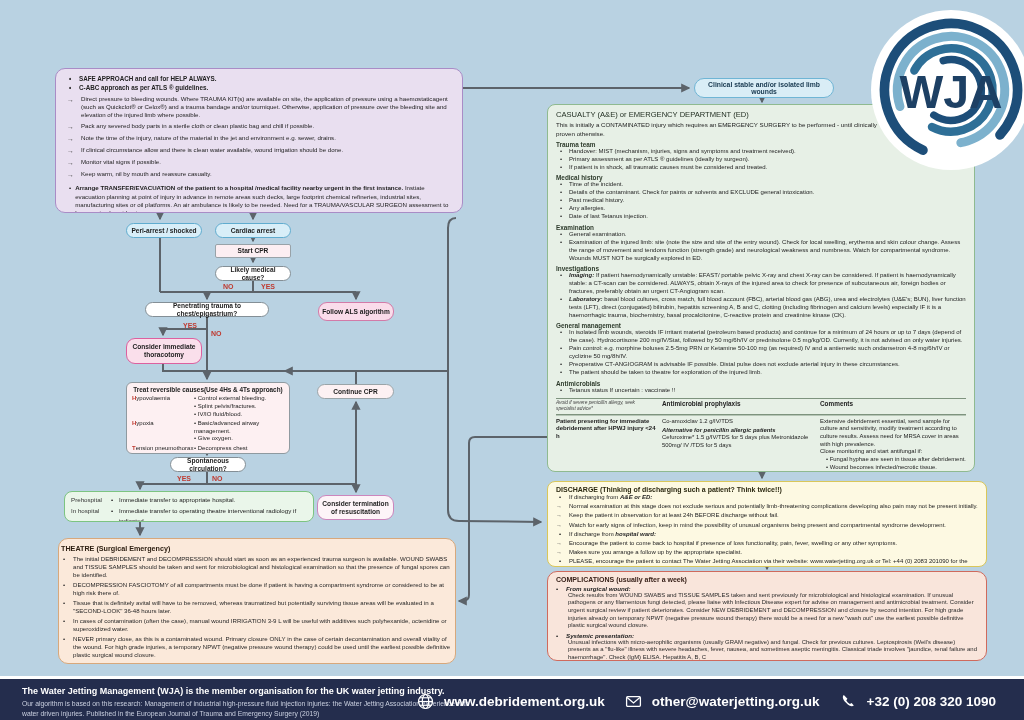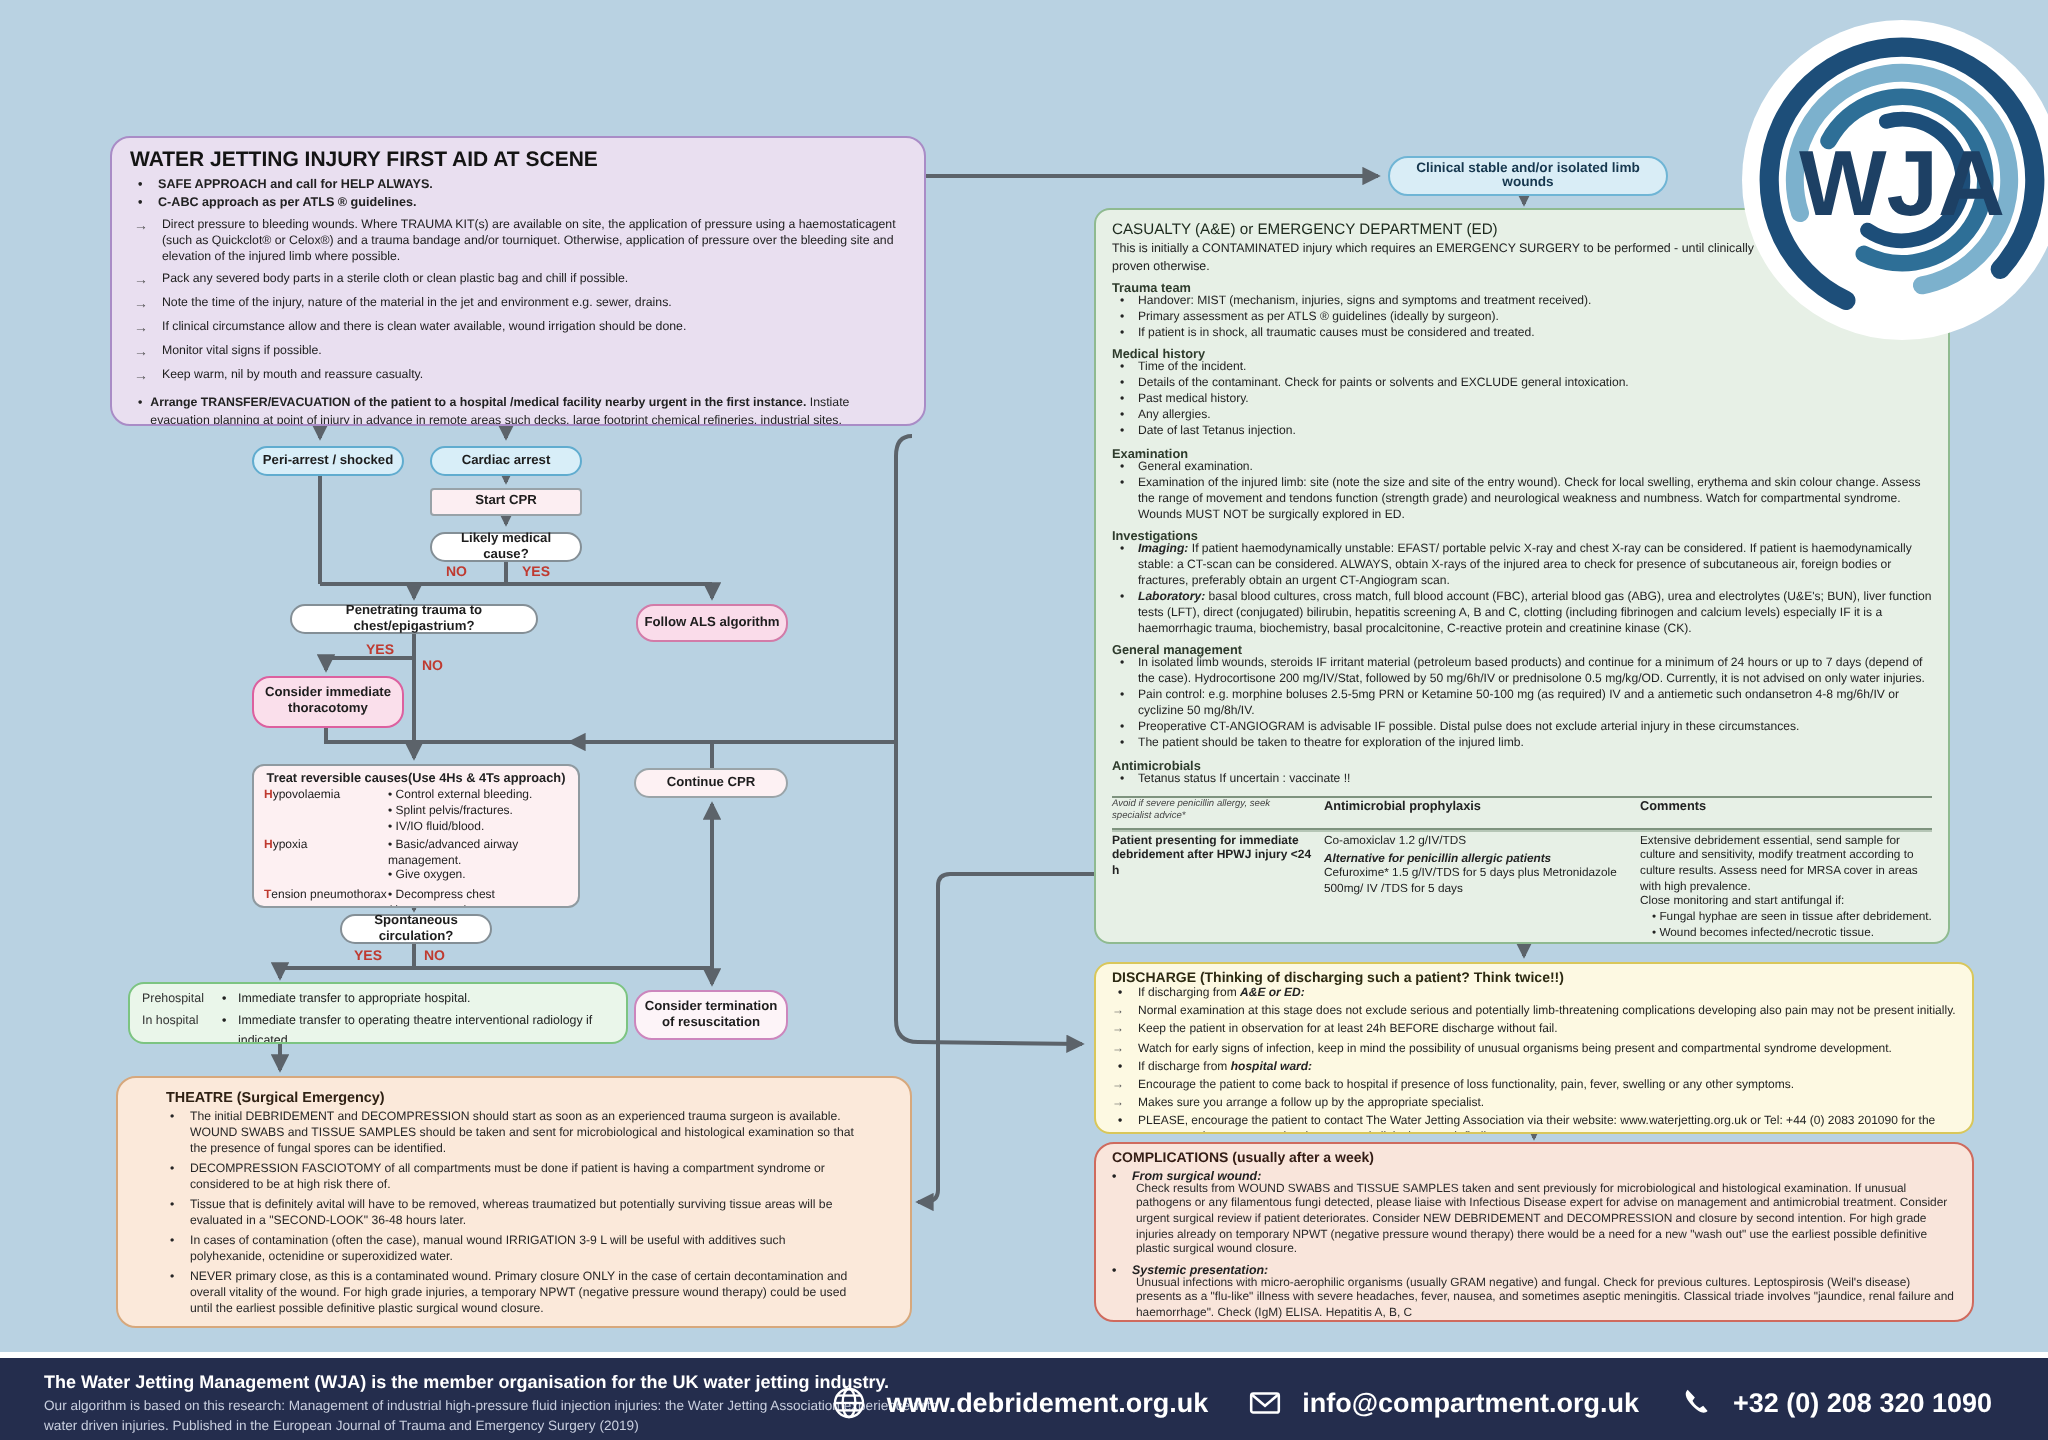--- a/index.html
+++ b/index.html
@@ -46,21 +46,21 @@
   .t-term{flex:0 0 62px;font-size:6px;line-height:1.3;}
   .t-term::first-letter{color:#bf3a30;font-weight:bold;}
   .t-items{flex:1;font-size:6px;line-height:1.3;}
   .t-items div::before{content:"• ";}
   
   .greenbox{left:64px;top:491px;width:250px;height:31px;background:#eaf6ea;border:1px solid #7cc481;border-radius:8px;padding:3px 6px;}
   .g-row{display:flex;font-size:6.2px;line-height:1.7;}
   .g-label{flex:0 0 40px;color:#333;}
   .g-row .m{flex:0 0 8px;font-weight:bold;}
   
-  .theatre{left:58px;top:538px;width:398px;height:126px;background:#fbe9da;border:1.5px solid #d7a87c;border-radius:10px;padding:5px 24px;}
+  .theatre{left:58px;top:538px;width:398px;height:126px;background:#fbe9da;border:1.5px solid #d7a87c;border-radius:10px;padding:5px 2px;}
   .th-title{font-size:7.2px;font-weight:bold;color:#2e2013;margin-bottom:2px;}
   .th-li{display:flex;gap:5px;font-size:6.1px;line-height:1.35;margin:1.5px 0 0 2px;color:#262626;}
   .th-li .m{flex:0 0 5px;}
   
   .stable{left:694px;top:78px;width:140px;height:20px;background:#d9edf6;border:1.2px solid #6fb5d5;border-radius:10px;
           display:flex;align-items:center;justify-content:center;font-size:6.8px;font-weight:bold;color:#16374e;text-align:center;}
   
   .ed{left:547px;top:104px;width:428px;height:368px;background:#e7f0e6;border:1.5px solid #8fba90;border-radius:8px;padding:5px 8px;}
   .ed-title{font-size:7.6px;font-weight:normal;color:#1d2a1d;}
   .ed-intro{font-size:6.2px;line-height:1.4;margin:2px 0;width:330px;}
@@ -149,21 +149,20 @@
         <circle cx="50" cy="50" r="41.5" stroke="#1d4e79" stroke-width="6" stroke-dasharray="208 53" transform="rotate(115 50 50)"></circle>
         <circle cx="50" cy="50" r="33.5" stroke="#7cb1cd" stroke-width="5.6" stroke-dasharray="162 49" transform="rotate(162 50 50)"></circle>
         <circle cx="50" cy="50" r="26" stroke="#2e6f97" stroke-width="5.2" stroke-dasharray="122 42" transform="rotate(208 50 50)"></circle>
         <circle cx="50" cy="50" r="19" stroke="#1d4e79" stroke-width="4.6" stroke-dasharray="76 44" transform="rotate(255 50 50)"></circle>
       </g>
       <text x="50" y="61" text-anchor="middle" font-size="29" font-weight="bold" fill="#1d4064" font-family="Liberation Sans, sans-serif">WJA</text>
     </svg>
   </div>
 
   <div class="panel scene">
-    <div class="scene-title">WATER JETTING INJURY FIRST AID AT SCENE</div>
     <div class="s-bullet">
         <span class="m">•</span>
         <span>SAFE APPROACH and call for HELP ALWAYS.</span>
       </div>
     <div class="s-bullet">
         <span class="m">•</span>
         <span>C-ABC approach as per ATLS ® guidelines.</span>
       </div>
     <div class="s-arrow">
         <span class="m">→</span>
@@ -467,21 +466,21 @@
           <ellipse cx="8" cy="8" rx="3" ry="6.6"></ellipse>
         <line x1="1.4" y1="8" x2="14.6" y2="8"></line>
           <line x1="2.3" y1="4.5" x2="13.7" y2="4.5"></line>
           <line x1="2.3" y1="11.5" x2="13.7" y2="11.5"></line>
       </svg>
       <span class="txt">www.debridement.org.uk</span>
       <svg class="ic" viewBox="0 0 16 16" fill="none" stroke="#fff" stroke-width="1.2">
         <rect x="1.5" y="3.5" width="13" height="9" rx="1"></rect>
           <path d="M2 4.2 L8 9.3 L14 4.2"></path>
       </svg>
-      <span class="txt">info@compartment.org.uk</span>
+      <span class="txt">other@waterjetting.org.uk</span>
       <svg class="ic" viewBox="0 0 16 16">
         <path d="M3.6 1.8 C2.2 3.1 2.1 5.4 5.7 9.2 C9.3 13 11.6 13.1 13 11.8 L10.9 9.3 L9.3 10.3 C8.2 9.9 6.4 8.1 5.9 6.9 L7 5.4 Z" fill="#fff"></path>
       </svg>
       <span class="txt">+32 (0) 208 320 1090</span>
     </div>
   </div>
 
 </div>
 
 </body></html>

